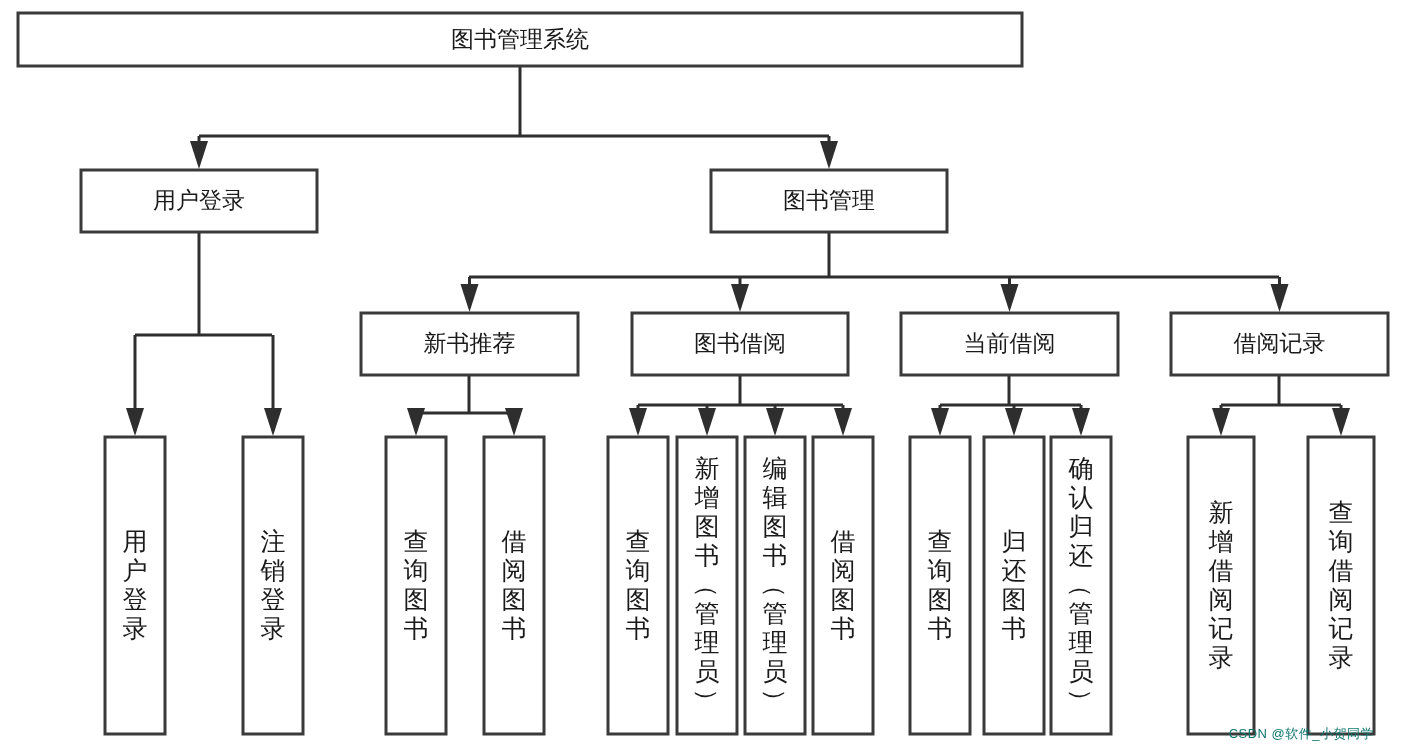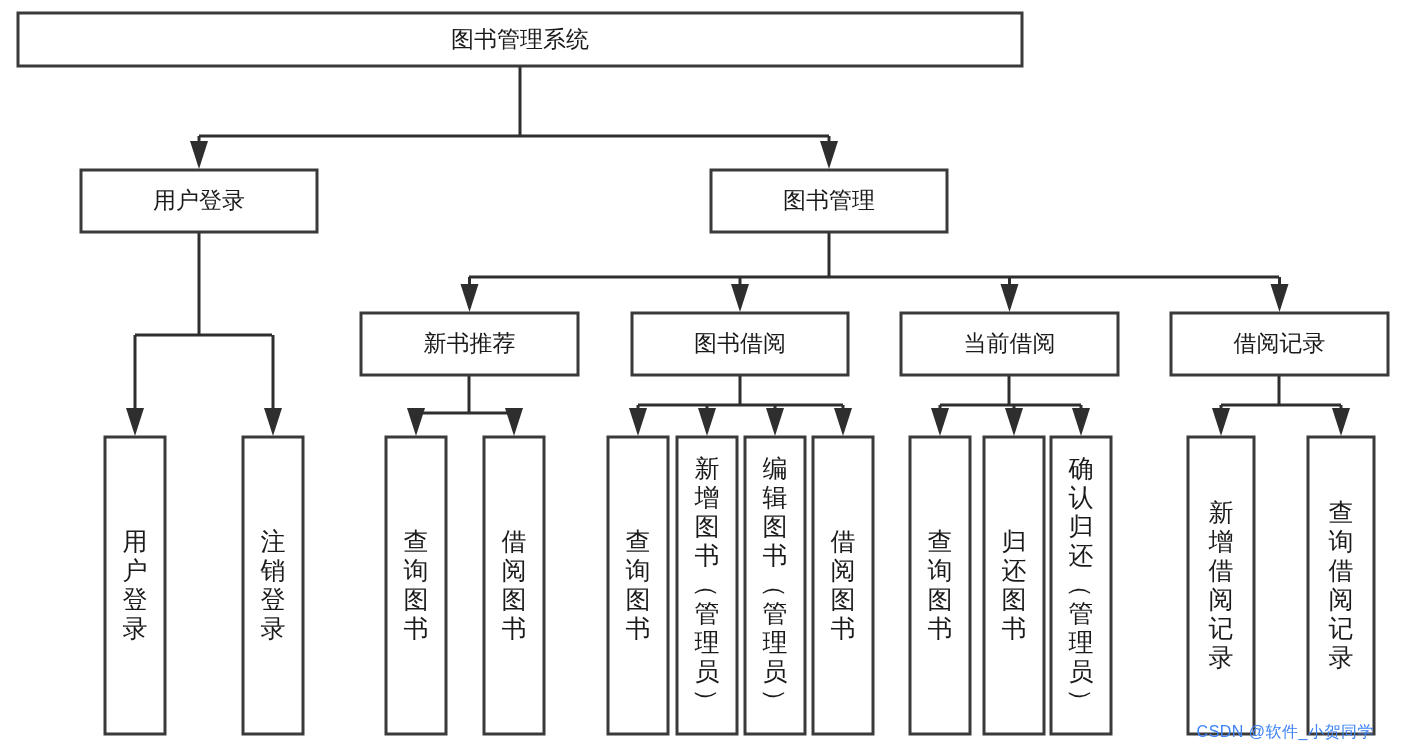--- a/index.html
+++ b/index.html
@@ -54,22 +54,22 @@
     font-size: 25px;
     fill: #1a1a1a;
     text-anchor: middle;
     white-space: pre;
   }
   .watermark-text {
     position: absolute;
     right: 10px;
     bottom: 4px;
     font-family: "Liberation Sans", "DejaVu Sans", sans-serif;
-    font-size: 16px;
-    color: #3b82f6;
+    font-size: 13px;
+    color: #0f766e;
     letter-spacing: 0.5px;
     user-select: none;
     pointer-events: none;
     white-space: nowrap;
   }
 </style>
 </head>
 <body>
 
 <div id="diagram-root">

